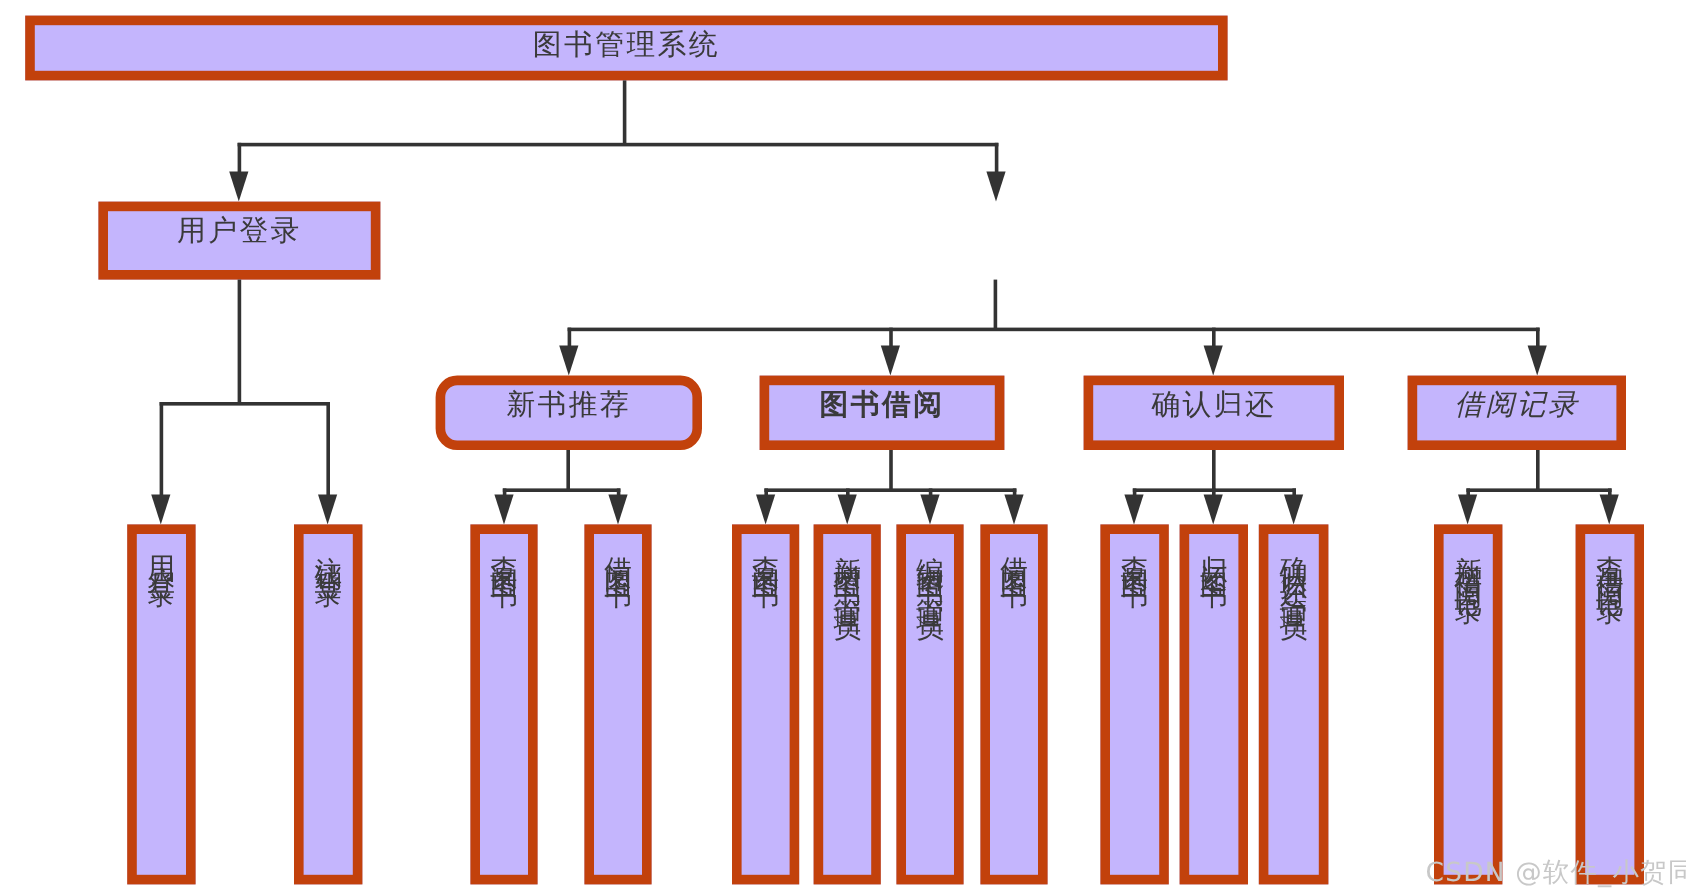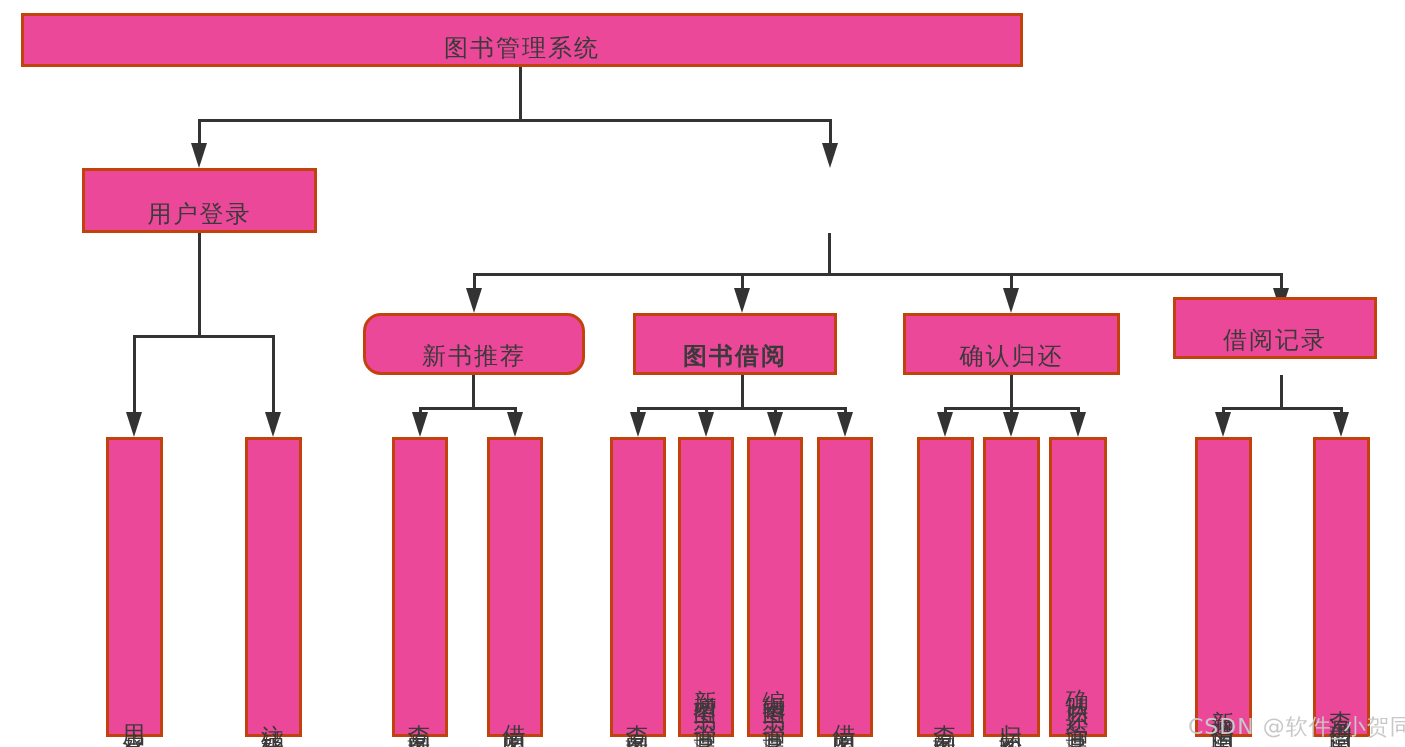--- a/index.html
+++ b/index.html
@@ -6,23 +6,23 @@
   #canvas{
     position:relative;
     width:1405px;height:747px;
     background:#ffffff;
     font-family:"DejaVu Sans","Liberation Sans",sans-serif;
     overflow:hidden;
   }
   .box{
     position:absolute;
     box-sizing:border-box;
-    background:#ec4899;
-    border:3px solid #c2410c;
-    display:flex;align-items:flex-end;justify-content:center;
+    background:#c4b5fd;
+    border:8px solid #c2410c;
+    display:flex;align-items:flex-start;justify-content:center;
     color:#3a3a3a;
   }
   .hbox{font-size:24px;letter-spacing:2px;}
   .vbox span{
     writing-mode:vertical-rl;
     text-orientation:mixed;
     font-size:23px;
     letter-spacing:7px;
     color:#3a3a3a;
     white-space:nowrap;
@@ -78,21 +78,21 @@
 
   <div class="box hbox" style="left:363px;top:313px;width:222px;height:62px;border-radius:18px;">
     <span>新书推荐</span>
   </div>
   <div class="box hbox" style="left:633px;top:313px;width:204px;height:62px;font-weight:bold;">
     <span>图书借阅</span>
   </div>
   <div class="box hbox" style="left:903px;top:313px;width:217px;height:62px;">
     <span>确认归还</span>
   </div>
-  <div class="box hbox" style="left:1173px;top:297px;width:204px;height:62px;">
+  <div class="box hbox" style="left:1173px;top:313px;width:182px;height:62px;font-style:italic;">
     <span>借阅记录</span>
   </div>
 
   <div class="line" style="left:472px;top:375px;width:3px;height:34px;"></div>
   <div class="line" style="left:419px;top:407px;width:98px;height:3px;"></div>
   <div class="arrow" style="left:412px;top:407px;height:30px;"></div>
   <div class="arrow" style="left:507px;top:407px;height:30px;"></div>
 
   <div class="line" style="left:741px;top:375px;width:3px;height:34px;"></div>
   <div class="line" style="left:637px;top:407px;width:210px;height:3px;"></div>

